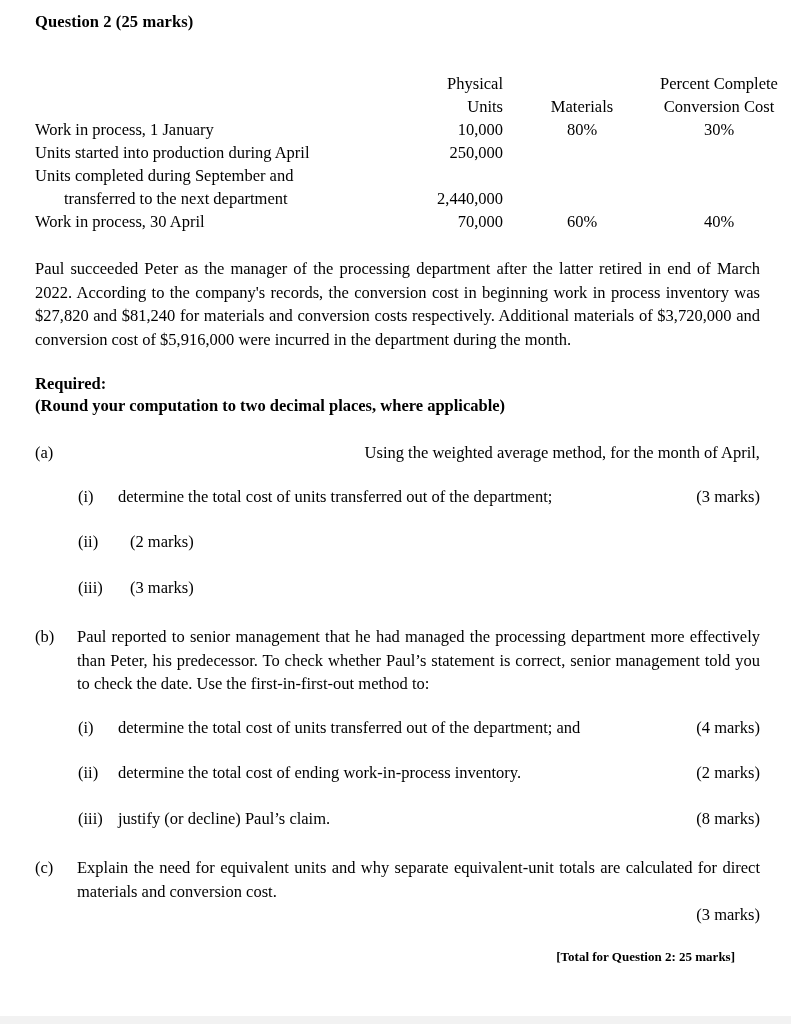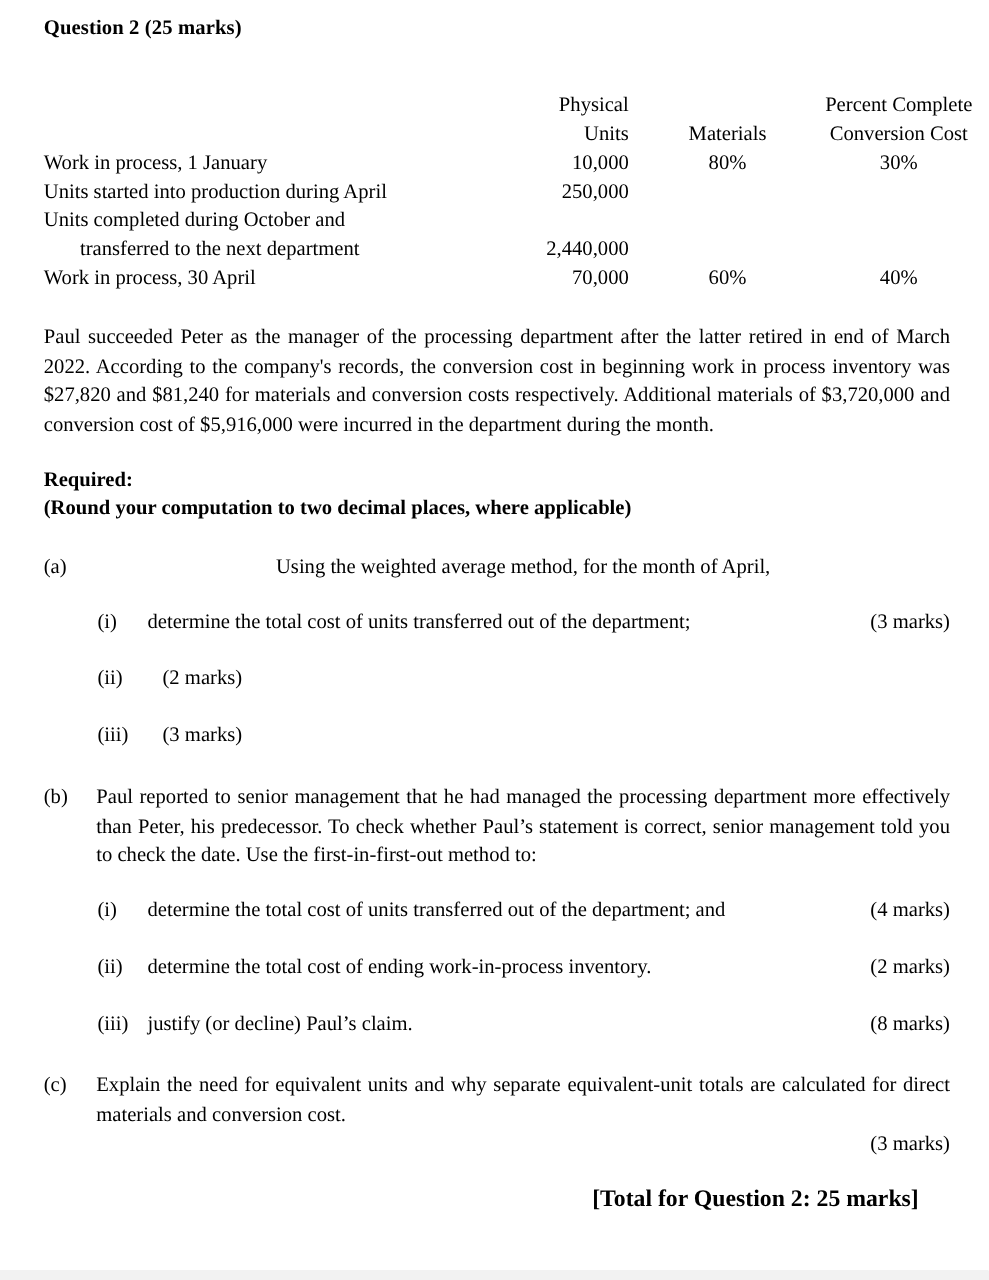--- a/index.html
+++ b/index.html
@@ -95,42 +95,42 @@
   .marker-roman {
     flex: 0 0 40px;
     text-align: left;
   }
   .item-body {
     flex: 1 1 auto;
     text-align: justify;
     text-justify: inter-word;
     padding-right: 0;
   }
-  .item-body.nojust { text-align: center; }
+  .item-body.nojust { text-align: right; }
 
   .sub-list { margin-left: 43px; }
 
   .marks {
     flex: 0 0 auto;
     white-space: nowrap;
     text-align: right;
     margin-left: 12px;
   }
 
   .row-with-marks {
     display: flex;
     align-items: baseline;
     font-size: 16.5px;
     line-height: 23.5px;
   }
   .row-with-marks .grow { flex: 1 1 auto; }
 
   .total-line {
     font-weight: bold;
-    font-size: 19px;
+    font-size: 13px;
     text-align: right;
     margin: 0;
     padding-right: 25px;
   }
 
   .bottom-band {
     position: absolute;
     left: 0;
     right: 0;
     bottom: 0;
@@ -184,21 +184,21 @@
       </tr>
 
       <tr>
         <td class="col-label">Units started into production during April</td>
         <td class="col-units">250,000</td>
         <td class="col-mat"></td>
         <td class="col-conv"></td>
       </tr>
 
       <tr>
-        <td class="col-label">Units completed during October and</td>
+        <td class="col-label">Units completed during September and</td>
         <td class="col-units"></td>
         <td class="col-mat"></td>
         <td class="col-conv"></td>
       </tr>
 
       <tr>
         <td class="col-label indent-sub">transferred to the next department</td>
         <td class="col-units">2,440,000</td>
         <td class="col-mat"></td>
         <td class="col-conv"></td>

